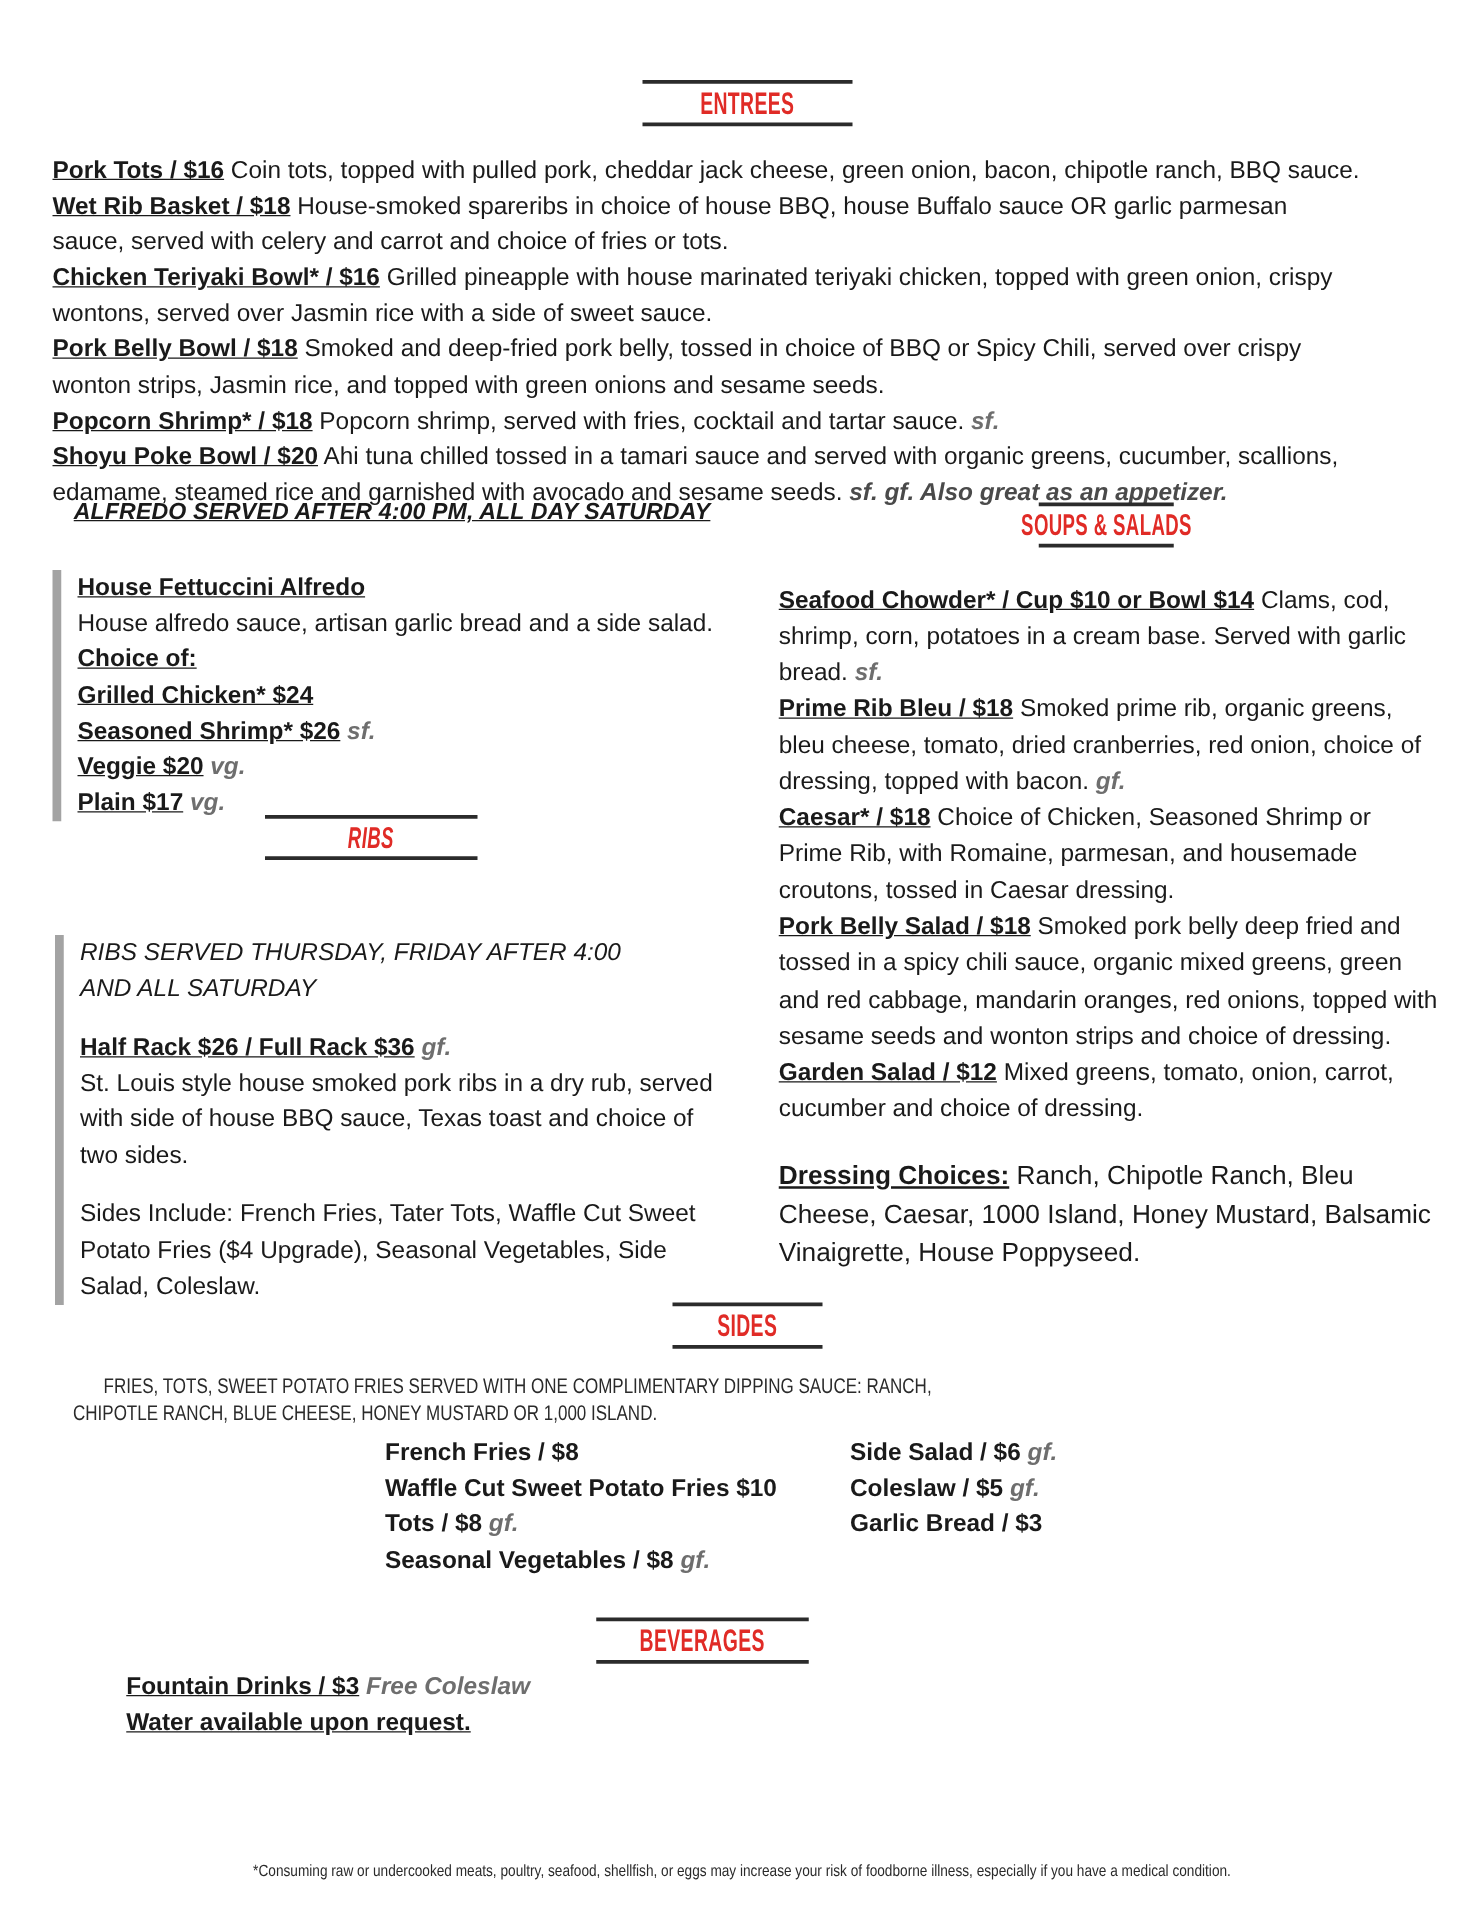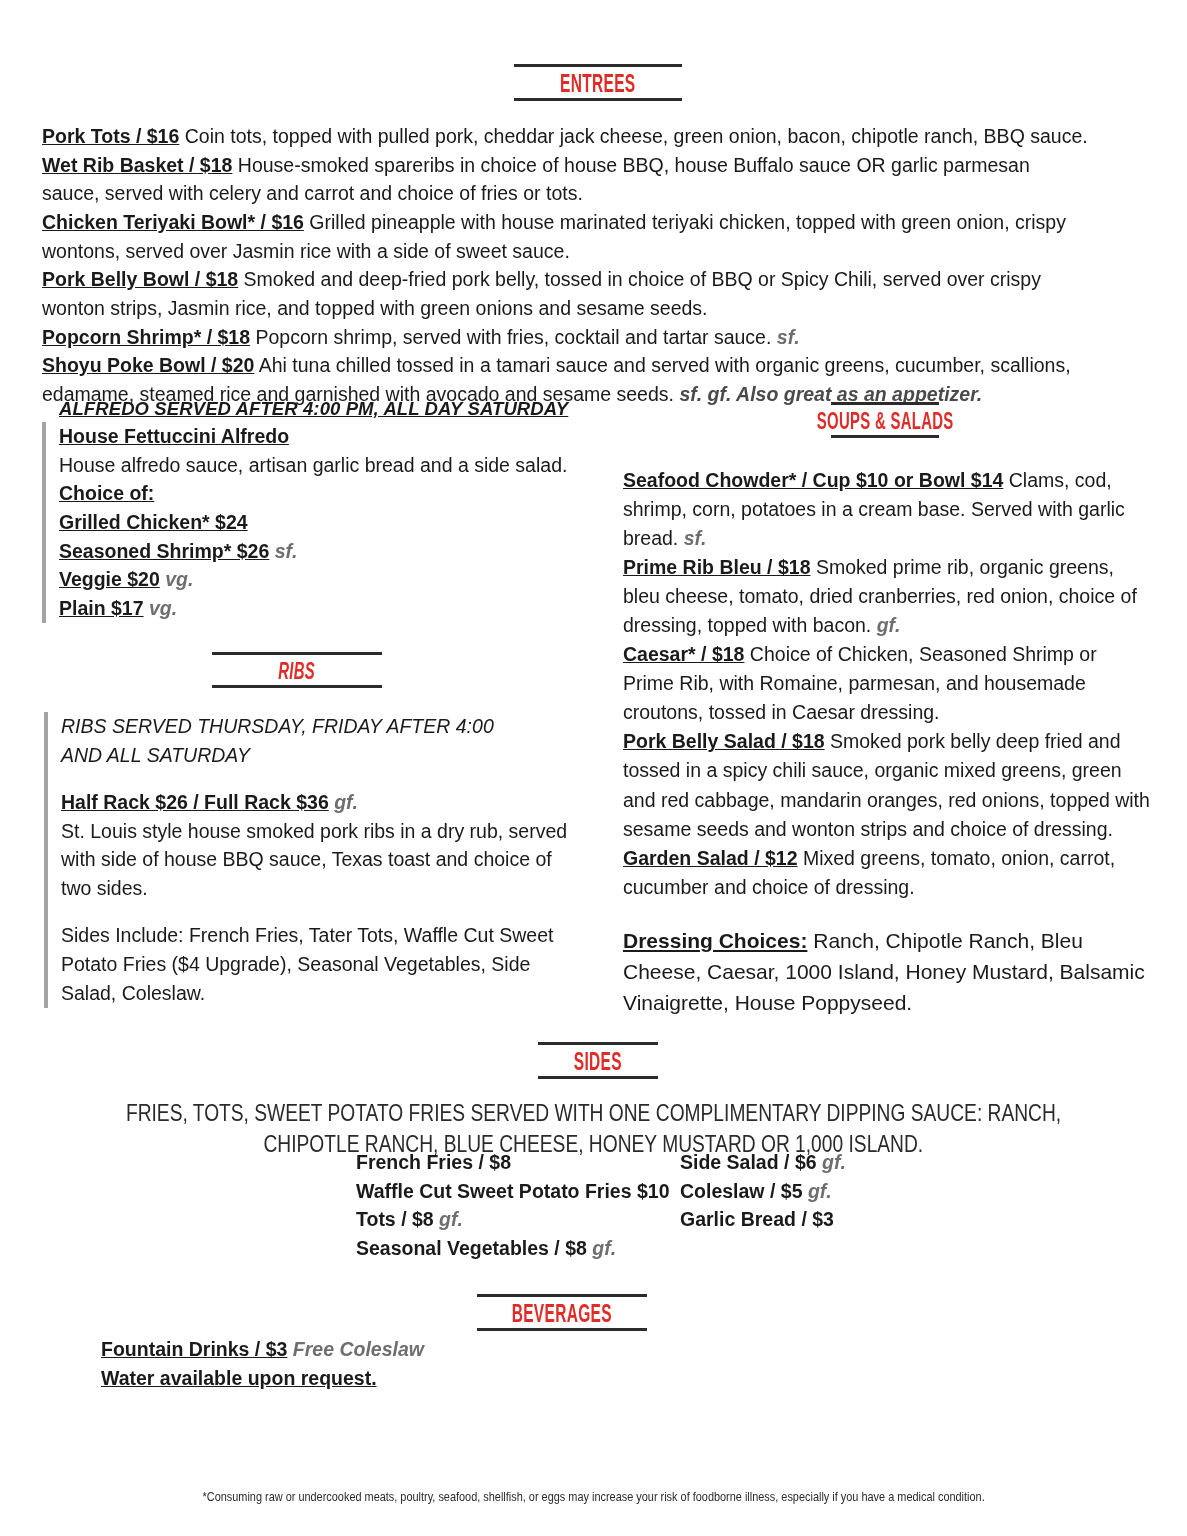--- a/index.html
+++ b/index.html
@@ -84,22 +84,23 @@
   }
   .alfredo-header {
     font-size: 18.5px;
     font-style: italic;
     font-weight: 700;
     text-decoration: underline;
     letter-spacing: 0.1px;
     margin: 0 0 2px 17px;
   }
   .bar-list {
-    border-left: 4px solid #a3a3a3;
+    border-left: 7px solid #a3a3a3;
     padding-left: 13px;
+    margin-top: 36px;
   }
   .bar-list p { margin: 0; }
   #alfredo-block .bar-list {
     font-size: 19.5px;
     line-height: 1.47;
   }
 
   
   #ribs-head { position: absolute; left: 0; top: 648px; width: 585px; font-style: italic; }
   #ribs-head .rule { width: 170px; }
@@ -147,43 +148,43 @@
   
   #sides-head { position: absolute; left: 0; top: 1038px; width: 1187px; }
   #sides-head .rule { width: 120px; }
   #sides-head .title { font-size: 25px; margin: 3px 0 2px; }
 
   #sides-intro {
     position: absolute;
     left: 0;
     top: 1098px;
     width: 1187px;
-    text-align: center;
+    text-align: left;
     font-family: "Liberation Sans Narrow", "Liberation Sans", sans-serif;
-    font-size: 24px;
+    font-size: 17px;
     line-height: 1.28;
     color: #2a2a2a;
   }
   #sides-intro .sq {
     display: inline-block;
     transform: scaleX(0.80);
     transform-origin: center;
     white-space: nowrap;
   }
 
   #sides-cols {
     position: absolute;
     left: 308px;
     top: 1148px;
     width: 760px;
     font-size: 19.5px;
     line-height: 1.47;
     font-weight: 700;
   }
-  #sides-cols .col-left { position: absolute; left: 0; top: 0; width: 370px; margin-left: 48px; }
+  #sides-cols .col-left { position: absolute; left: 0; top: 0; width: 370px; }
   #sides-cols .col-right { position: absolute; left: 372px; top: 0; width: 330px; }
   #sides-cols p { margin: 0; }
 
   
   #bev-head { position: absolute; left: 0; top: 1290px; width: 1116px; text-decoration: underline; }
   #bev-head .rule { width: 170px; }
   #bev-head .title { font-size: 25px; margin: 3px 0 2px; }
 
   #bev-body {
     position: absolute;

